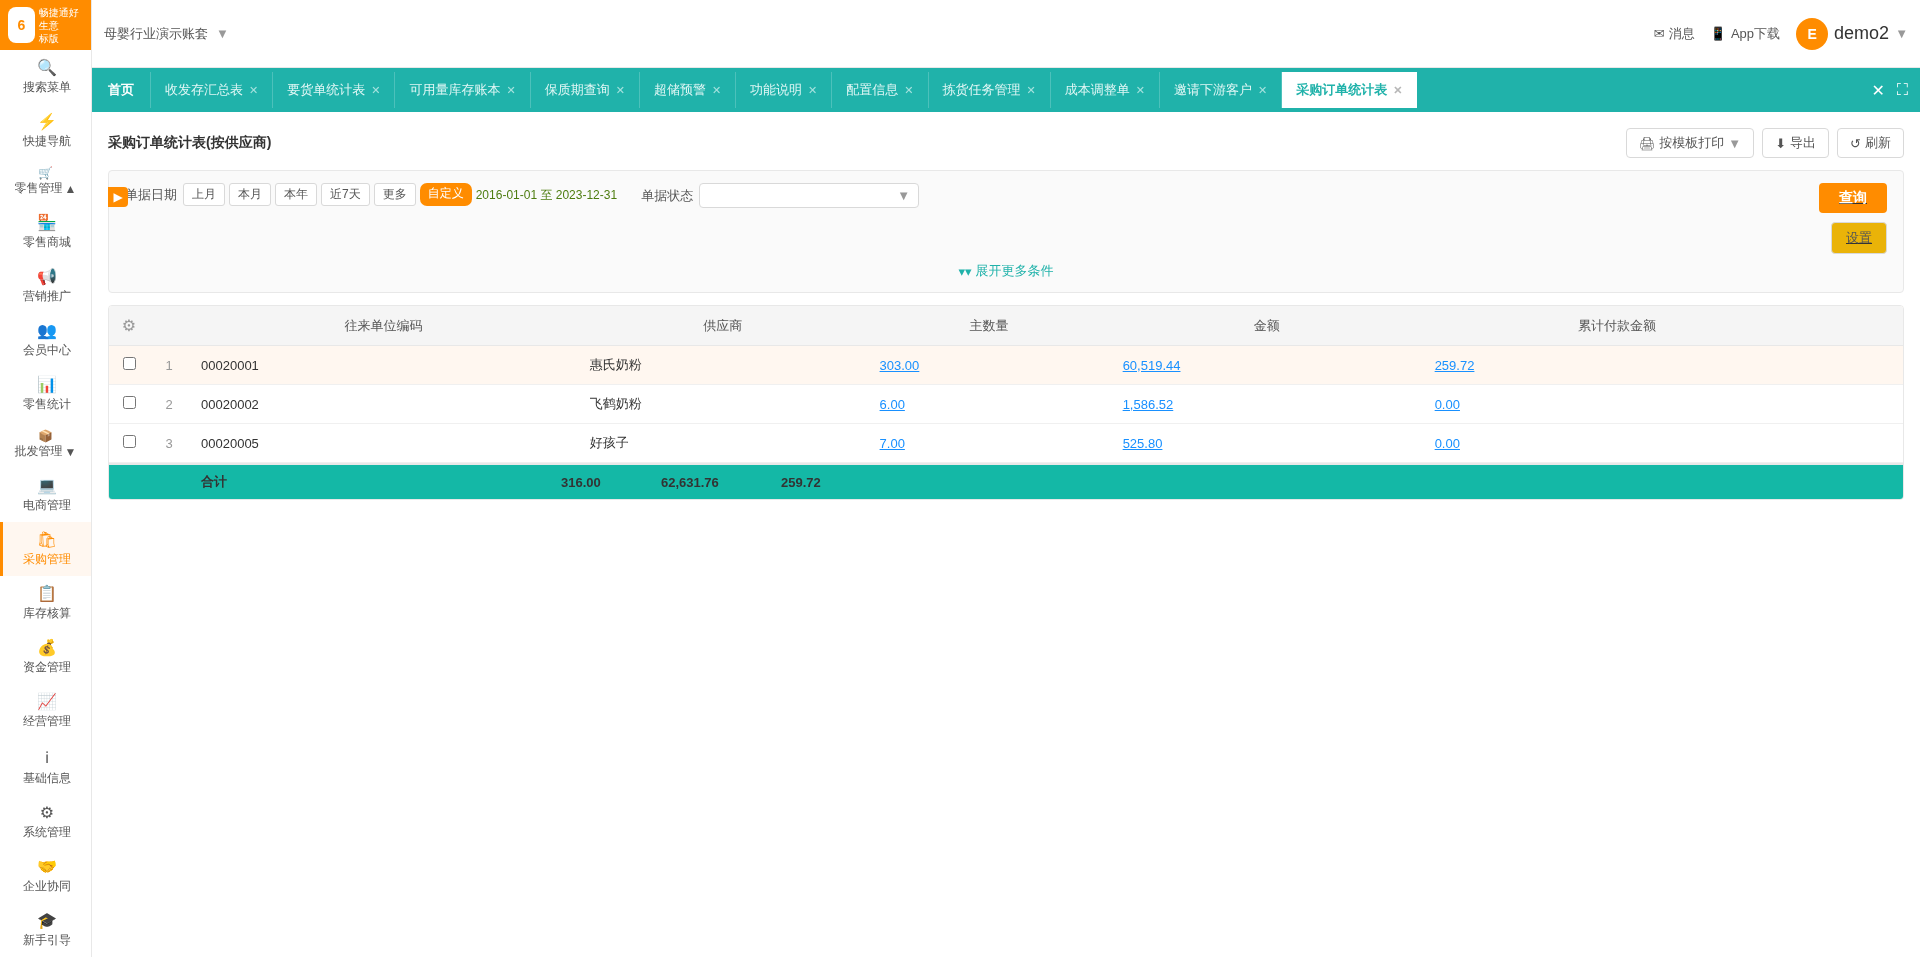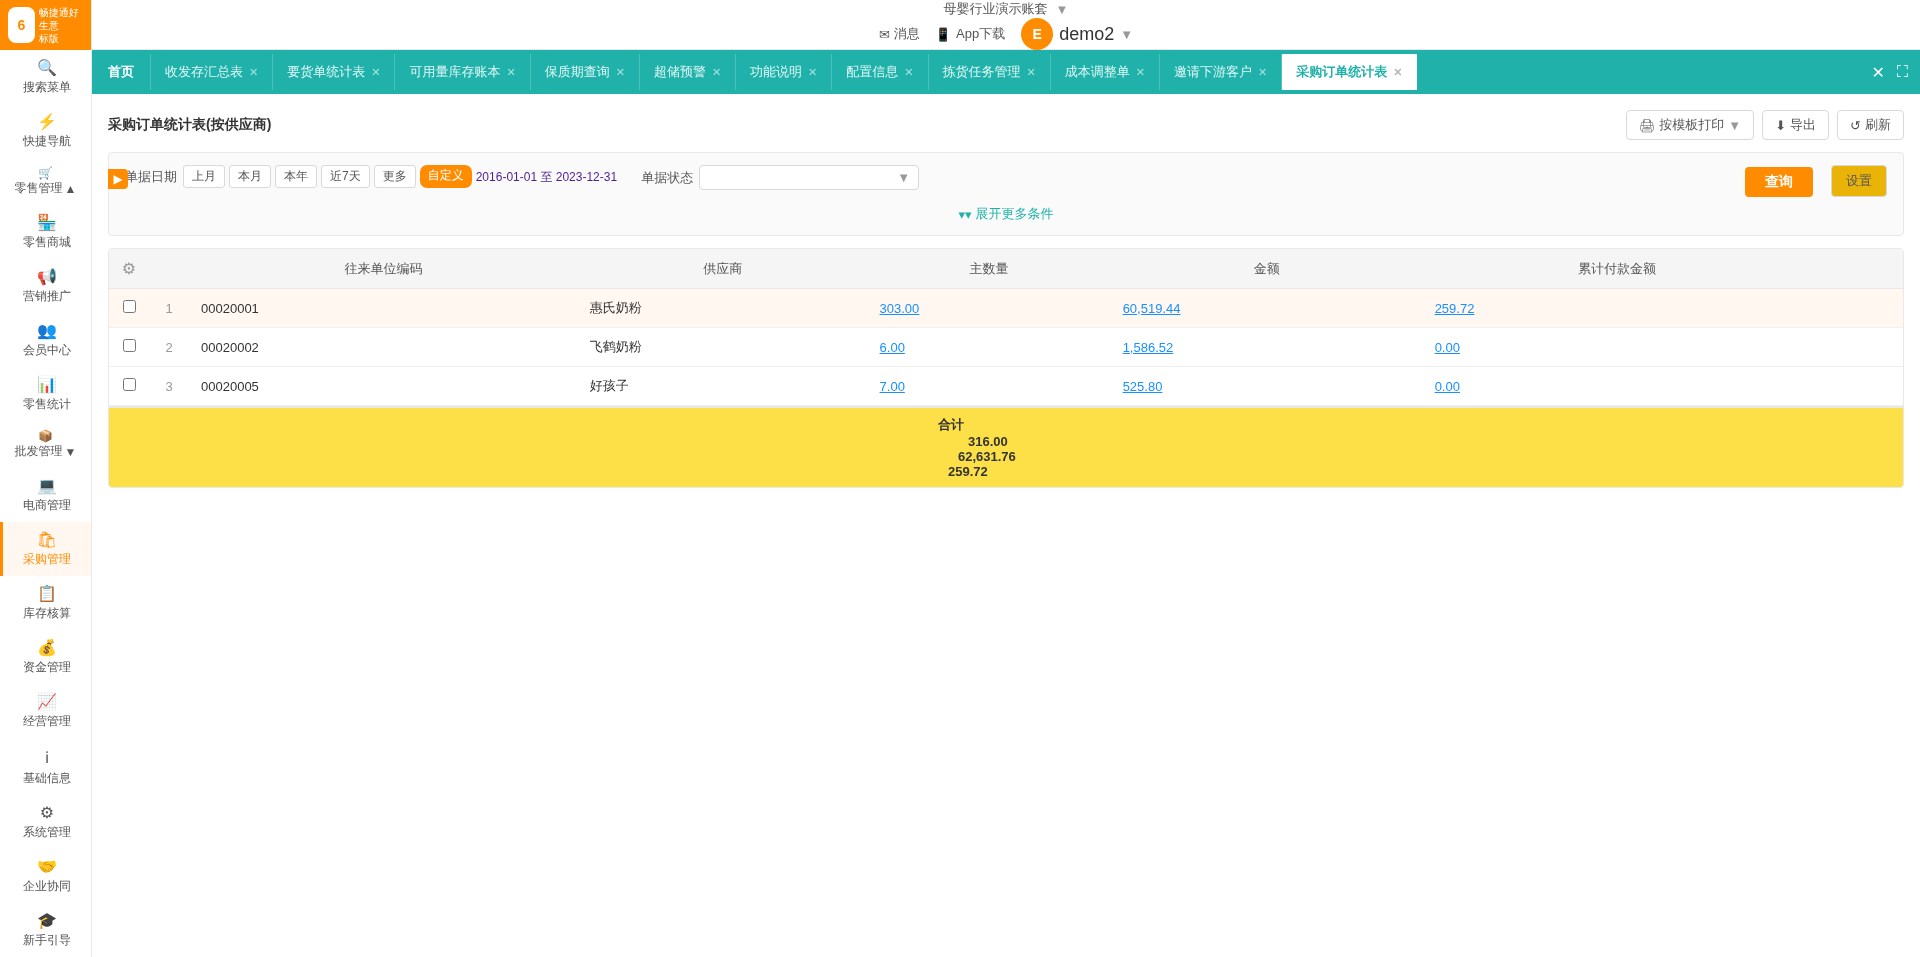--- a/index.html
+++ b/index.html
@@ -12,21 +12,21 @@
     .sidebar-logo .logo-text { color: #fff; font-size: 11px; margin-left: 4px; line-height: 1.3; }
     .sidebar-item { width: 100%; padding: 8px 4px; display: flex; flex-direction: column; align-items: center; cursor: pointer; color: #555; font-size: 12px; border-left: 3px solid transparent; }
     .sidebar-item.active { background: #fff7f0; color: #ff8c00; border-left-color: #ff8c00; }
     .sidebar-item .item-icon { font-size: 16px; margin-bottom: 2px; }
     .sidebar-expand { display: flex; align-items: center; justify-content: space-between; width: 100%; padding: 8px 8px; cursor: pointer; font-size: 12px; color: #555; }
 
     
     .main { flex: 1; display: flex; flex-direction: column; overflow: hidden; }
 
     
-    .topbar { height: 50px; background: #fff; display: flex; align-items: center; padding: 0 12px; border-bottom: 1px solid #e8e8e8; justify-content: space-between; flex-direction: column; }
+    .topbar { height: 68px; background: #fff; display: flex; align-items: center; padding: 0 12px; border-bottom: 1px solid #e8e8e8; justify-content: space-between; }
     .topbar-left { display: flex; align-items: center; gap: 8px; }
     .topbar-right { display: flex; align-items: center; gap: 16px; }
     .topbar-btn { display: flex; align-items: center; gap: 4px; font-size: 13px; color: #555; cursor: pointer; }
     .user-avatar { width: 32px; height: 32px; border-radius: 50%; background: #ff8c00; display: flex; align-items: center; justify-content: center; color: #fff; font-size: 14px; font-weight: bold; }
 
     
     .tabbar { background: #20b2aa; display: flex; align-items: center; height: 44px; overflow: hidden; flex-shrink: 0; }
     .tab-item { display: flex; align-items: center; padding: 0 14px; height: 36px; color: #e0f7f5; font-size: 13px; cursor: pointer; white-space: nowrap; border-right: 1px solid rgba(255,255,255,0.2); position: relative; gap: 6px; }
     .tab-item.active { background: #fff; color: #20b2aa; font-weight: bold; }
     .tab-item .close-icon { font-size: 11px; color: inherit; opacity: 0.7; }
@@ -49,21 +49,21 @@
     .btn-search { padding: 6px 20px; background: #ff8c00; color: #fff; border: none; border-radius: 4px; cursor: pointer; font-size: 14px; font-weight: bold; }
     .btn-settings { padding: 6px 14px; background: #eab308; color: #555; border: 1px solid #d9d9d9; border-radius: 4px; cursor: pointer; font-size: 13px; }
 
     
     .filter-area { background: #fafafa; border: 1px solid #e8e8e8; border-radius: 4px; padding: 12px 16px; margin-bottom: 12px; position: relative; }
     .filter-item { display: flex; align-items: center; gap: 6px; }
     .filter-label { font-size: 13px; color: #555; white-space: nowrap; }
     .filter-date-btns { display: flex; gap: 4px; }
     .date-btn { padding: 2px 8px; border: 1px solid #d9d9d9; border-radius: 3px; background: #fff; cursor: pointer; font-size: 12px; color: #555; }
     .date-tag-custom { padding: 2px 8px; border-radius: 7px; background: #ff8c00; color: #fff; font-size: 12px; }
-    .date-range-text { font-size: 12px; color: #4c1d95; margin-top: 4px; }
+    .date-range-text { font-size: 12px; color: #4d7c0f; margin-top: 4px; }
     .filter-select { padding: 4px 8px; border: 1px solid #d9d9d9; border-radius: 4px; min-width: 200px; cursor: pointer; display: flex; align-items: center; justify-content: space-between; background: #fff; }
     .filter-input { padding: 4px 8px; border: 1px solid #d9d9d9; border-radius: 4px; min-width: 200px; background: #fff; }
     .filter-more { display: flex; align-items: center; justify-content: center; margin-top: 8px; }
     .expand-btn { display: flex; align-items: center; gap: 4px; color: #20b2aa; cursor: pointer; font-size: 13px; border: none; background: none; }
     .filter-toggle { position: absolute; left: -1px; top: 16px; width: 20px; height: 20px; background: #ff8c00; border-radius: 0 4px 4px 0; display: flex; align-items: center; justify-content: center; color: #fff; cursor: pointer; font-size: 12px; }
 
     
     .data-table { width: 100%; border-collapse: collapse; }
     .data-table th { background: #f5f5f5; padding: 10px 12px; text-align: center; font-weight: normal; color: #555; border-bottom: 1px solid #e8e8e8; font-size: 13px; white-space: nowrap; }
     .data-table th:first-child { width: 40px; text-align: center; }
@@ -295,21 +295,21 @@
 
           <div class="filter-item">
             <span class="filter-label">单据状态</span>
             <div class="filter-select" style="min-width:220px;">
               <span style="color:#ccc;"></span>
               <span style="color:#999;">▼</span>
             </div>
           </div>
 
 
-          <div style="margin-left:auto;display:flex;flex-direction:row;gap:18px;align-items:flex-end;">
+          <div style="margin-left:auto;display:flex;flex-direction:column;gap:9px;align-items:flex-end;text-decoration:underline;">
             <button class="btn-search">查询</button>
             <button class="btn-settings">设置</button>
           </div>
         </div>
 
         <div class="filter-more">
           <button class="expand-btn">
             <span>▾▾</span>
             <span>展开更多条件</span>
           </button>
@@ -359,21 +359,21 @@
               <td>00020005</td>
               <td>好孩子</td>
               <td class="number-col">7.00</td>
               <td class="number-col">525.80</td>
               <td class="number-col">0.00</td>
               <td></td>
             </tr>
           </tbody>
         </table>
 
-        <div style="background:#fde047; border-top:2px solid #e8e8e8; display:flex; align-items:center; padding:8px 0;flex-direction:column;">
+        <div style="background:#14b8a6; border-top:2px solid #e8e8e8; display:flex; align-items:center; padding:8px 0;">
           <div style="width:40px;"></div>
           <div style="width:40px;"></div>
           <div style="min-width:160px; padding:0 12px; font-weight:bold;">合计</div>
           <div style="min-width:200px; padding:0 12px; font-weight:bold;"></div>
           <div style="min-width:100px; padding:0 12px; font-weight:bold; color:#333;">316.00</div>
           <div style="min-width:120px; padding:0 12px; font-weight:bold; color:#333;">62,631.76</div>
           <div style="min-width:140px; padding:0 12px; font-weight:bold; color:#333;">259.72</div>
         </div>
       </div>
 

